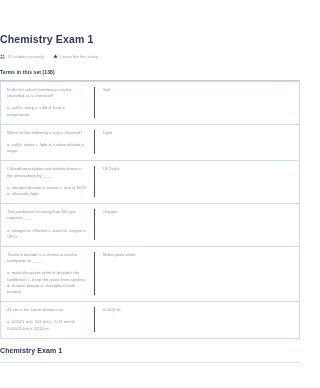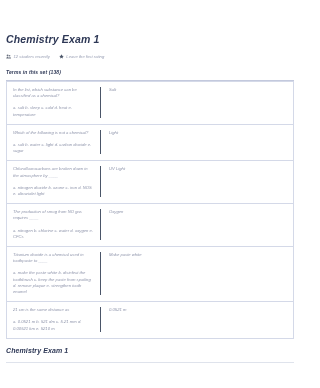--- a/index.html
+++ b/index.html
@@ -8,22 +8,21 @@
     height: 388px;
     background: #ffffff;
     font-family: "Liberation Sans", sans-serif;
     overflow: hidden;
   }
   .page {
     width: 300px;
     height: 388px;
     background: #ffffff;
     position: relative;
-    padding: 0 6px;
-    font-style: italic;
+    padding: 0 0;
   }
 
   
   .header { padding-top: 33px; }
   .set-title {
     font-size: 10.5px;
     font-weight: bold;
     color: #2e3856;
     letter-spacing: 0.15px;
     line-height: 13px;

